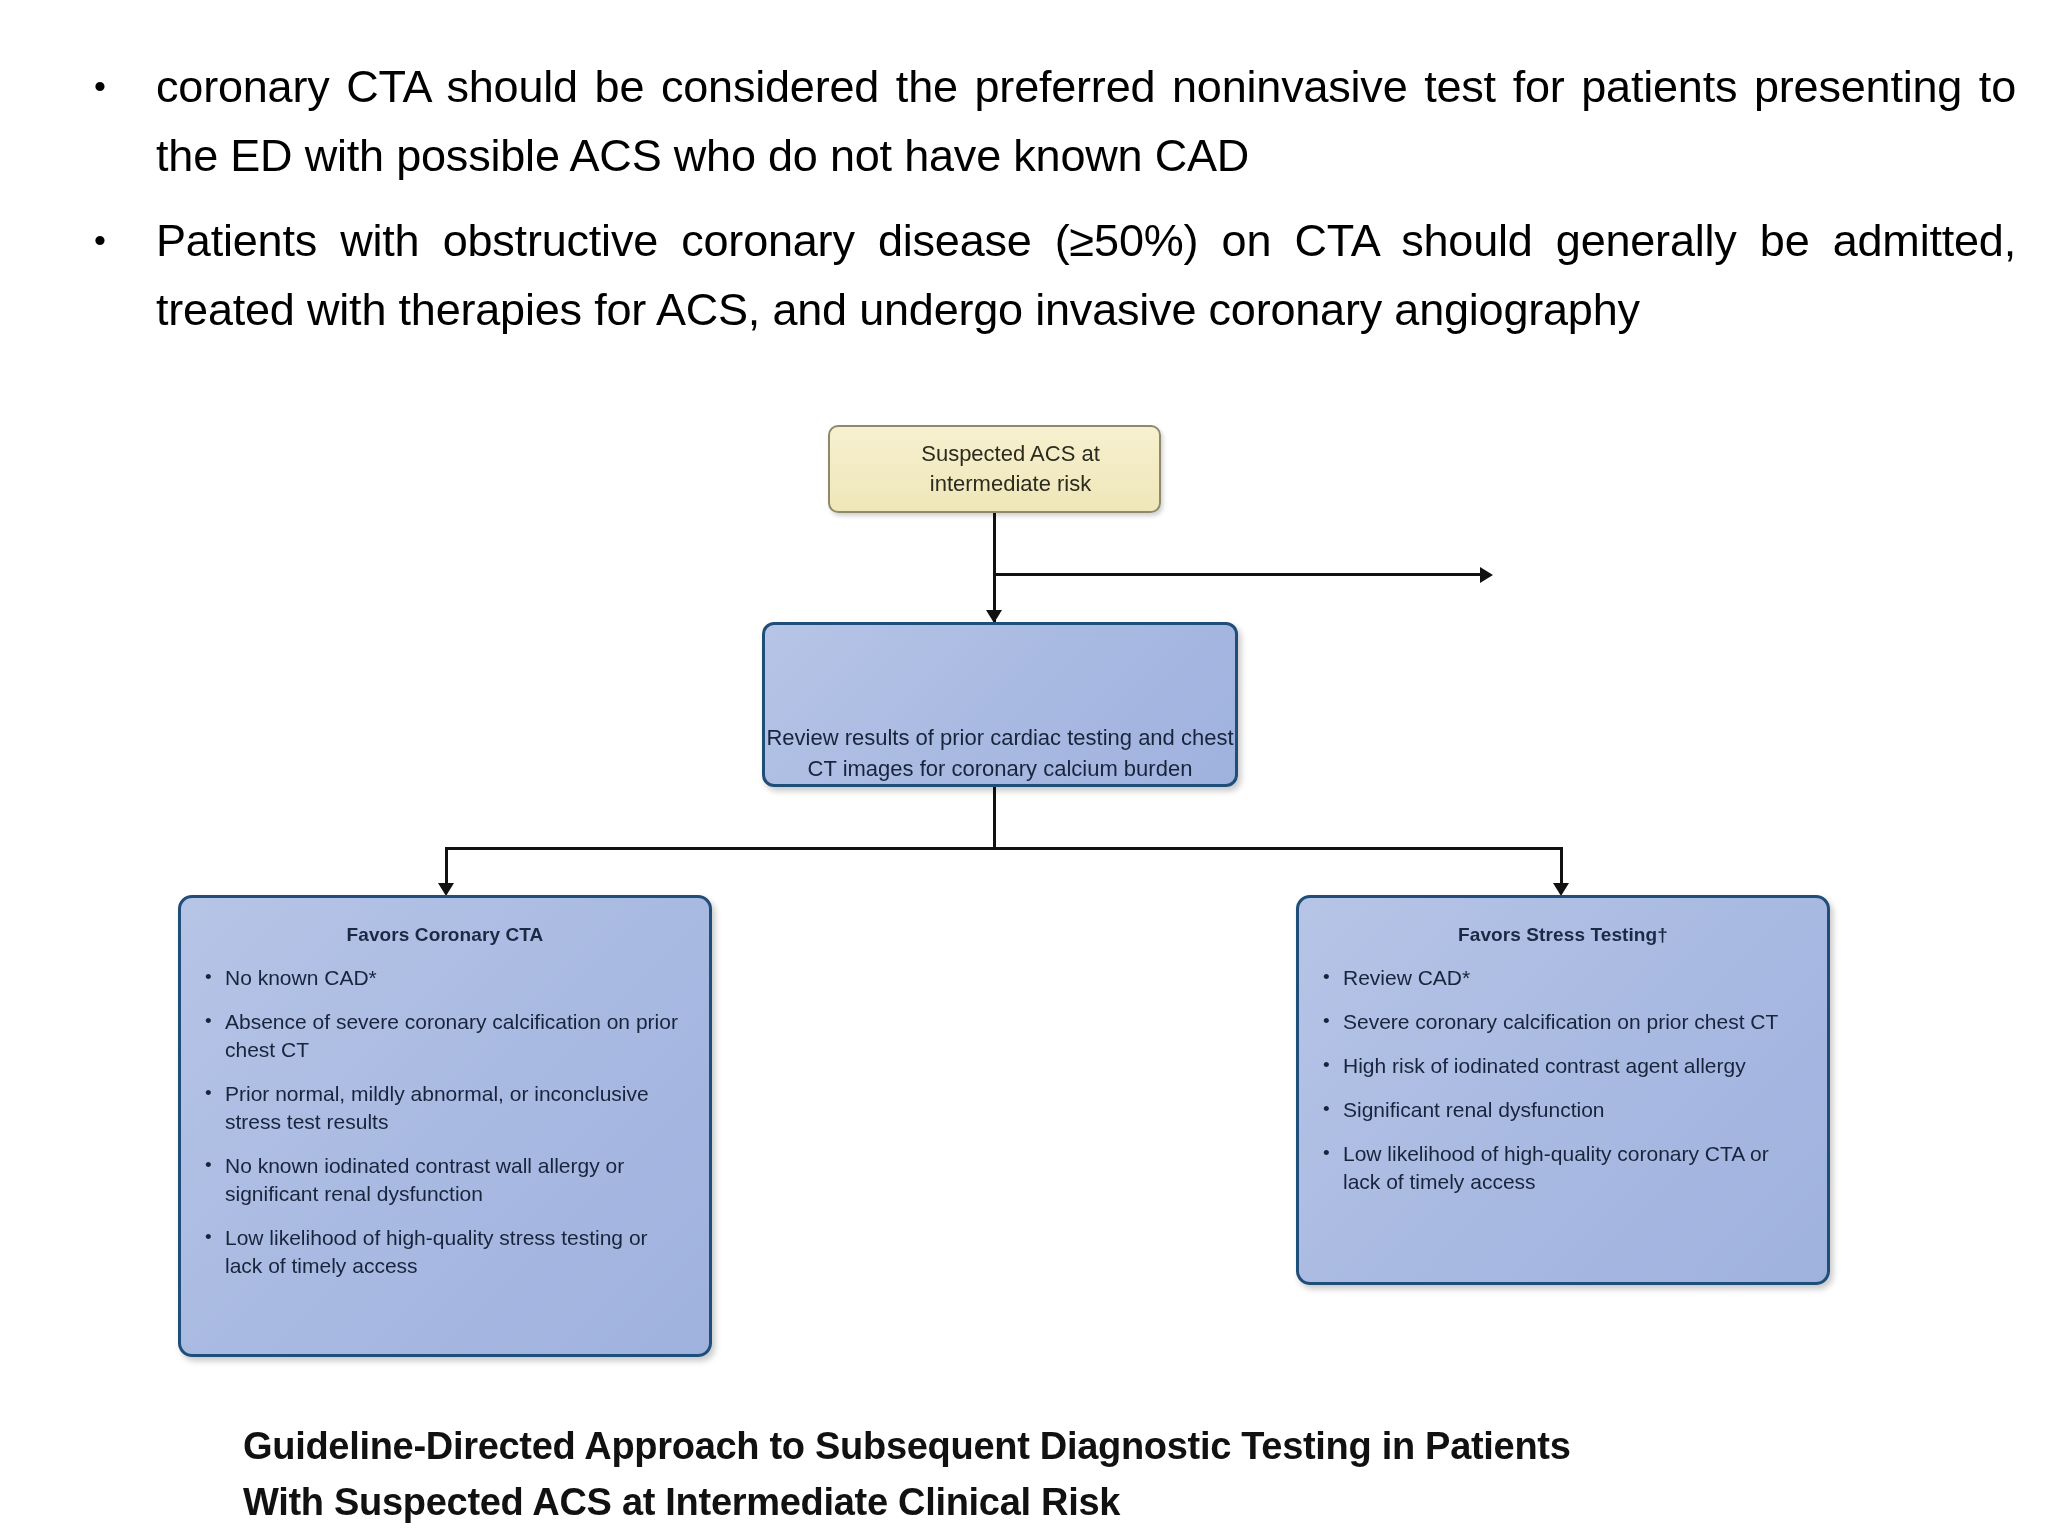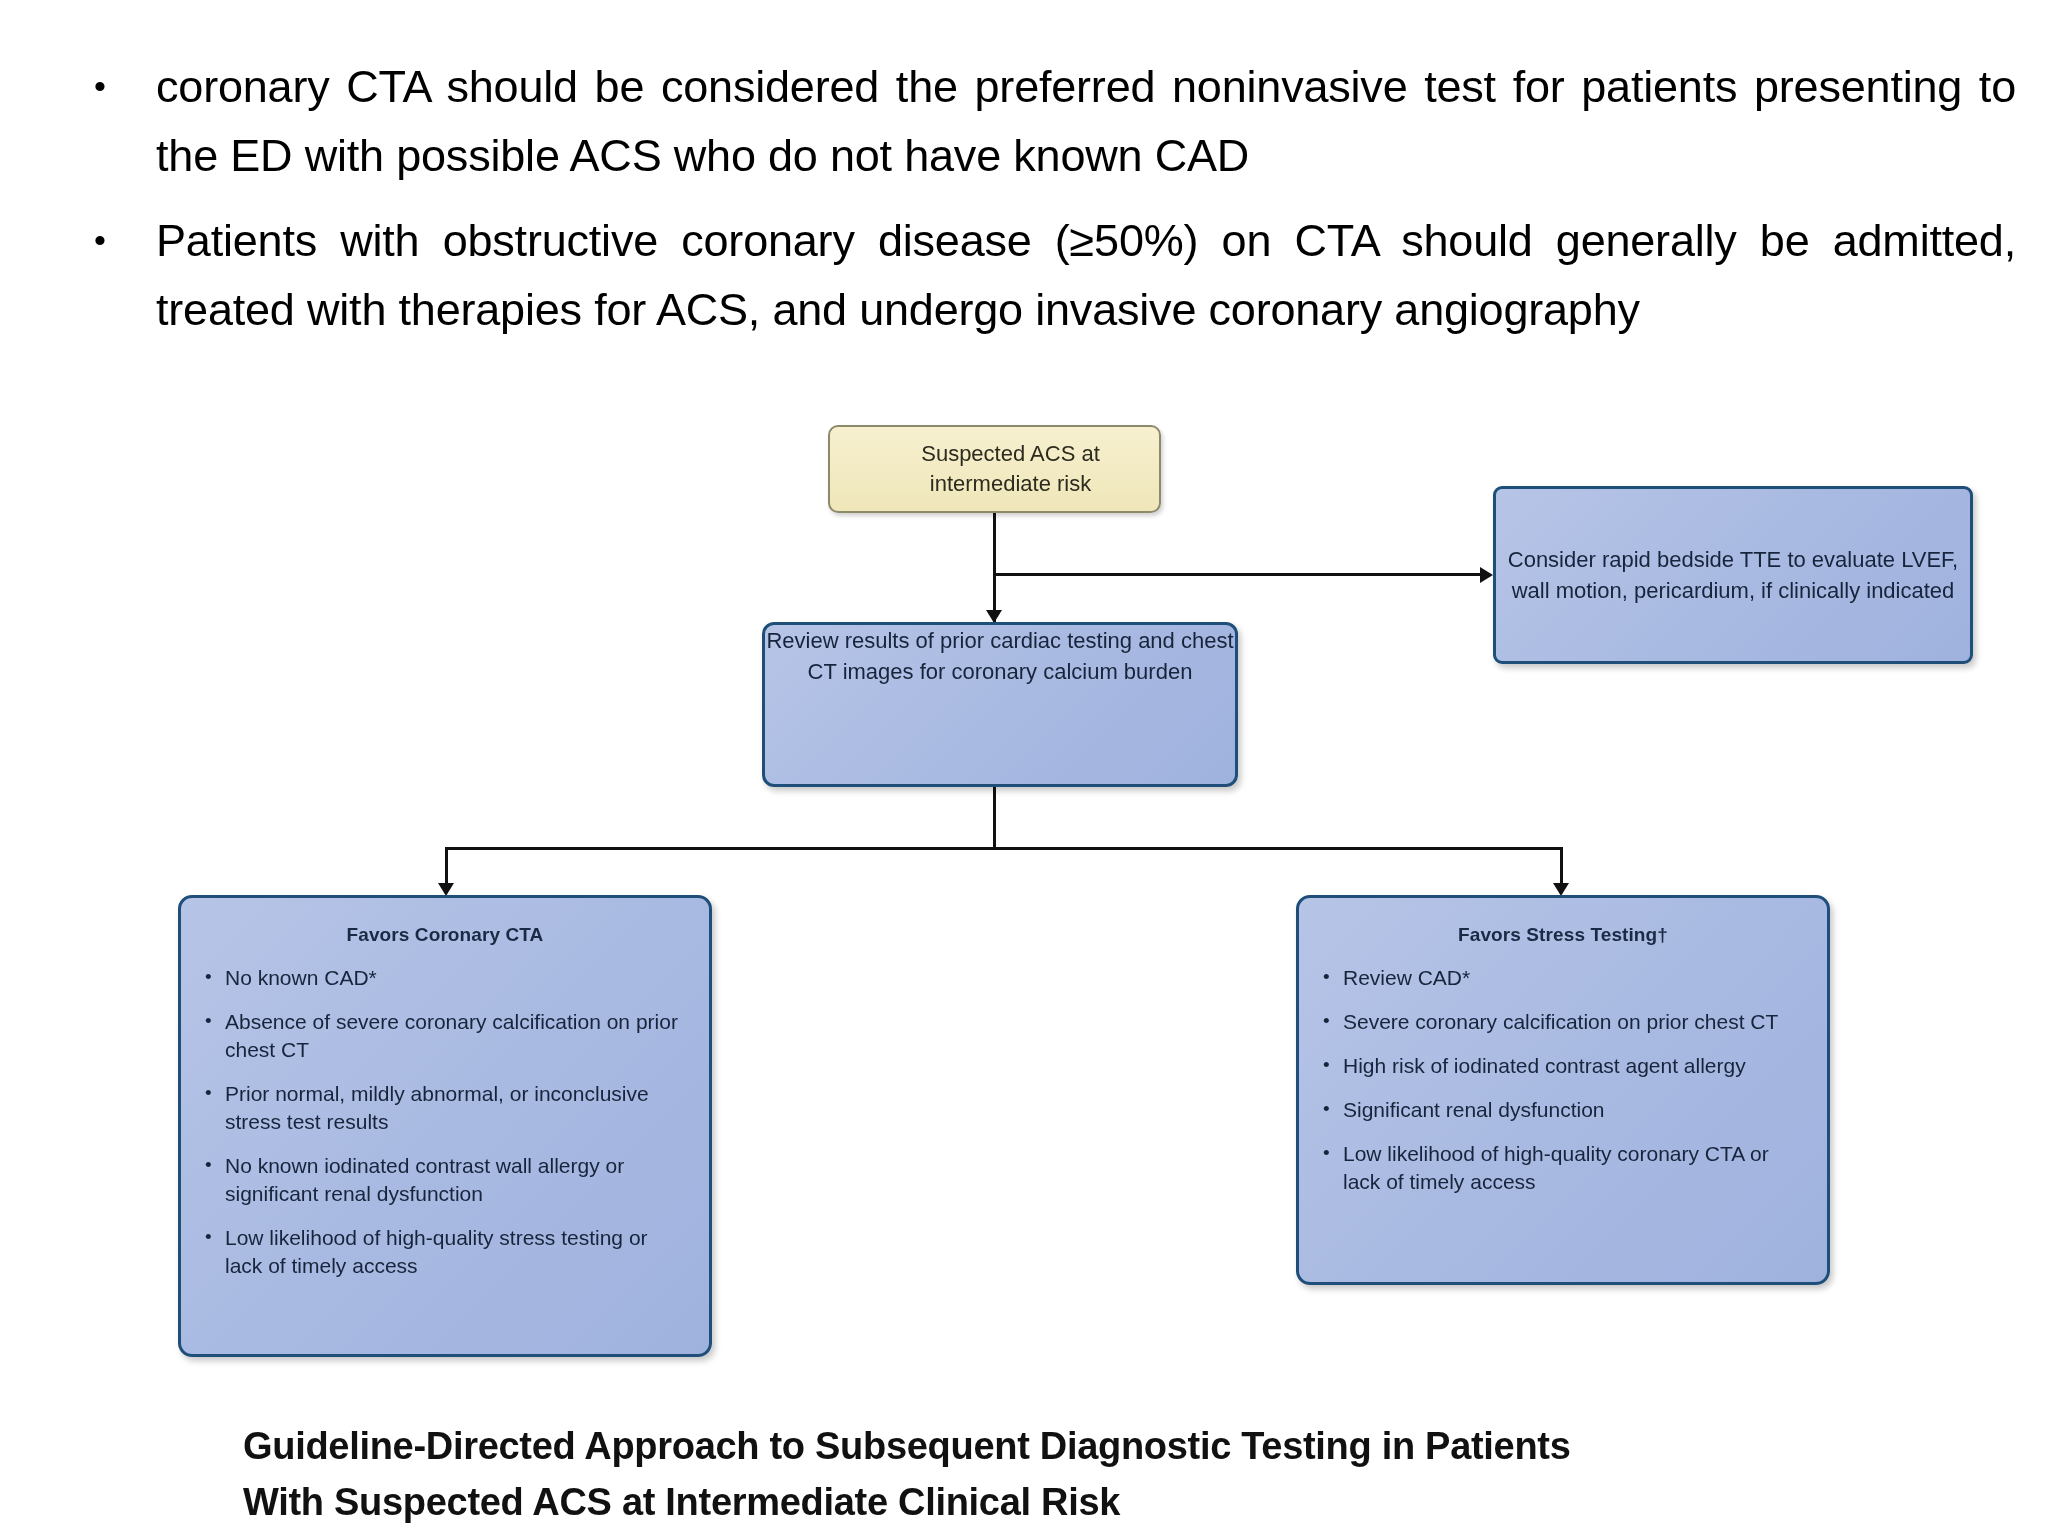--- a/index.html
+++ b/index.html
@@ -112,21 +112,21 @@
     justify-content: center;
     border-radius: 9px;
   }
 
   #box-review {
     left: 762px;
     top: 222px;
     width: 476px;
     height: 165px;
     display: flex;
-    align-items: flex-start;
+    align-items: flex-end;
     justify-content: center;
     border-radius: 12px;
   }
 
   
   .leaf {
     border-radius: 14px;
     padding: 26px 20px 20px 20px;
     text-align: left;
   }
@@ -231,23 +231,20 @@
   <div class="conn h" style="left:445px; top:447px; width:1118px;"></div>
   <div class="conn v" style="left:445px; top:447px; height:42px;"></div>
   <div class="conn v" style="left:1560px; top:447px; height:42px;"></div>
   <div class="arrow-down" style="left:438px; top:483px;"></div>
   <div class="arrow-down" style="left:1553px; top:483px;"></div>
 
   <div class="fbox" id="box-start">
     <span class="btxt">Suspected ACS at intermediate risk</span>
   </div>
 
-  <div class="fbox blue" id="box-tte">
-    <span class="btxt">Consider rapid bedside TTE to evaluate LVEF, wall motion, pericardium, if clinically indicated</span>
-  </div>
 
   <div class="fbox blue" id="box-review">
     <span class="btxt">Review results of prior cardiac testing and chest CT images for coronary calcium burden</span>
   </div>
 
   <div class="fbox blue leaf" id="box-cta">
     <span class="btitle">Favors Coronary CTA</span>
     <ul class="flow-list">
       <li>No known CAD*</li>
       <li>Absence of severe coronary calcification on prior chest CT</li>

